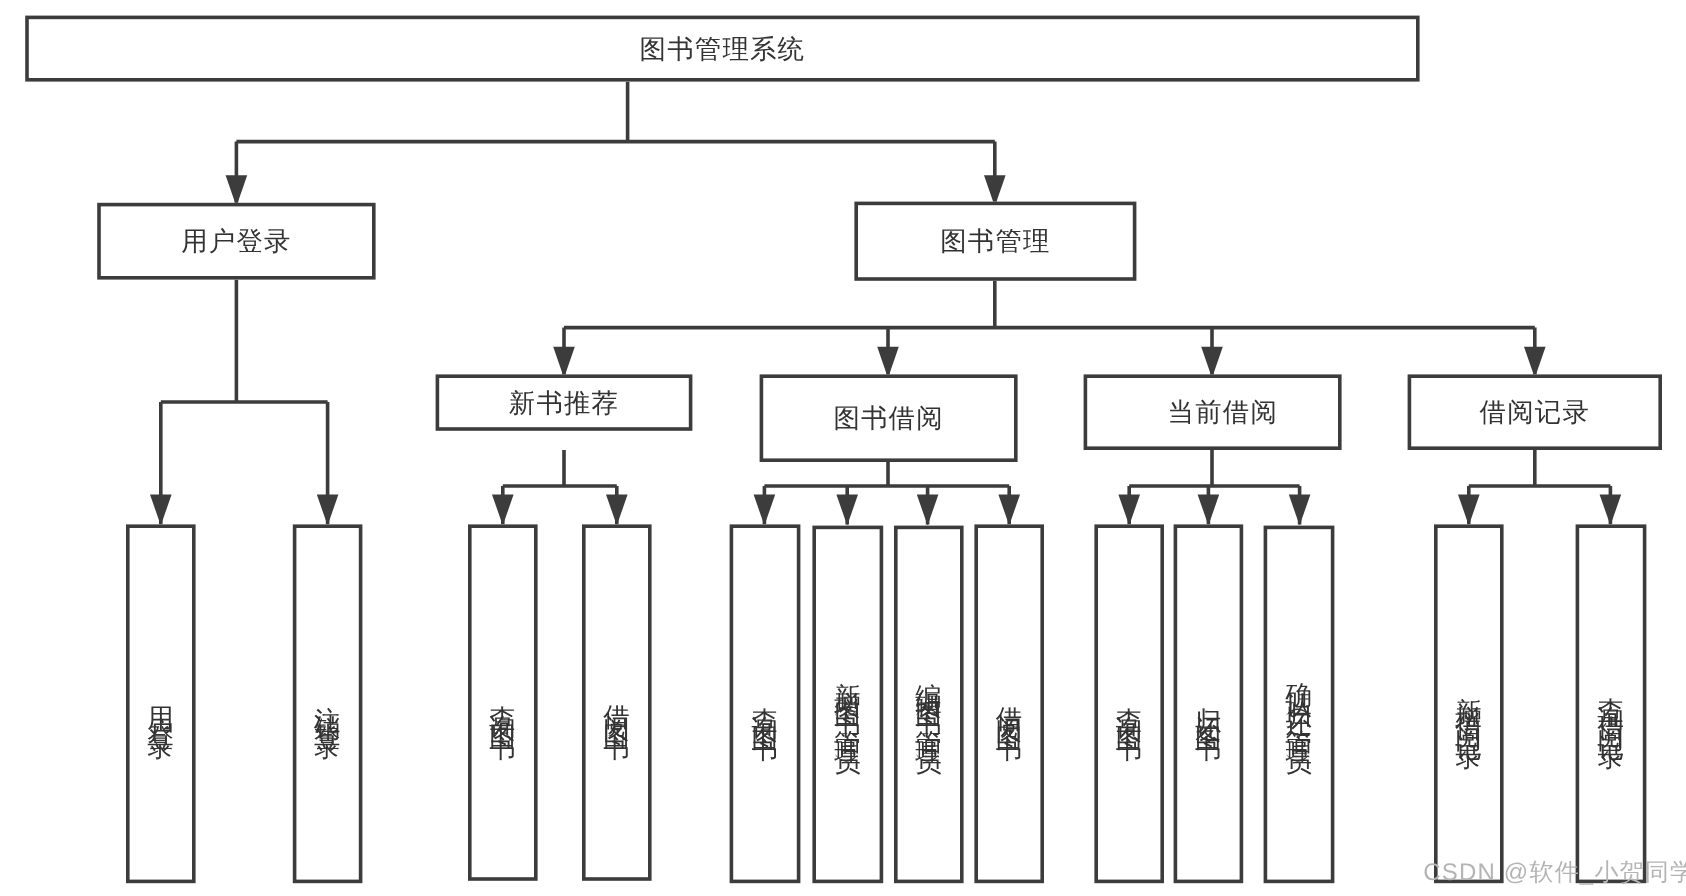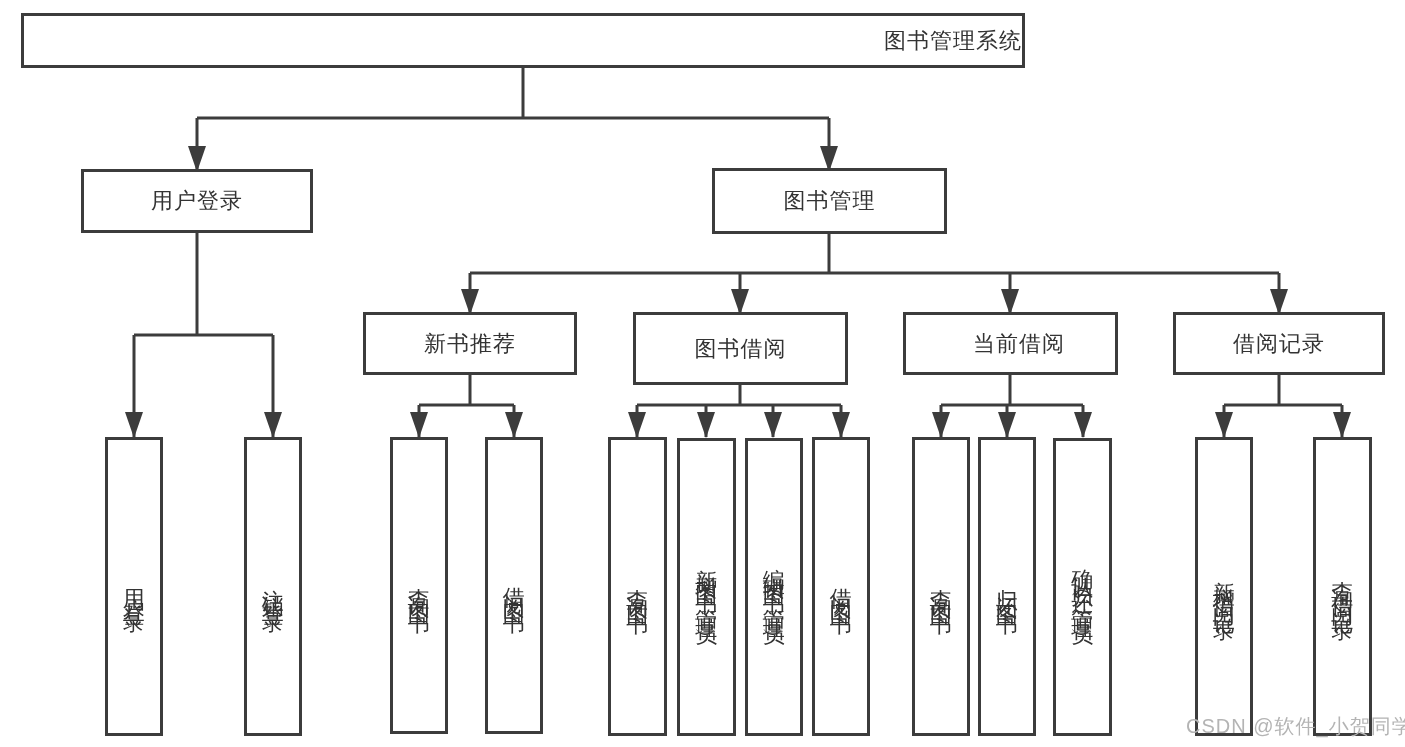--- a/index.html
+++ b/index.html
@@ -83,32 +83,32 @@
       <polygon points="764,412 782,412 773,438"></polygon>
       <polygon points="832,412 850,412 841,438"></polygon>
       <polygon points="932,412 950,412 941,438"></polygon>
       <polygon points="998,412 1016,412 1007,438"></polygon>
       <polygon points="1074,412 1092,412 1083,438"></polygon>
       <polygon points="1215,412 1233,412 1224,438"></polygon>
       <polygon points="1333,412 1351,412 1342,438"></polygon>
     </g>
   </svg>
 
-  <div class="node h" style="left:21px;top:13px;width:1004px;height:55px;justify-content:flex-end;">
+  <div class="node h" style="left:21px;top:13px;width:1162px;height:55px;">
     <span class="lbl">图书管理系统</span>
   </div>
 
   <div class="node h" style="left:81px;top:169px;width:232px;height:64px;">
     <span class="lbl">用户登录</span>
   </div>
   <div class="node h" style="left:712px;top:168px;width:235px;height:66px;">
     <span class="lbl">图书管理</span>
   </div>
 
-  <div class="node h" style="left:363px;top:312px;width:214px;height:63px;">
+  <div class="node h" style="left:363px;top:312px;width:214px;height:47px;">
     <span class="lbl">新书推荐</span>
   </div>
   <div class="node h" style="left:633px;top:312px;width:215px;height:73px;">
     <span class="lbl">图书借阅</span>
   </div>
   <div class="node h" style="left:903px;top:312px;width:215px;height:63px;padding-left:17px;">
     <span class="lbl">当前借阅</span>
   </div>
   <div class="node h" style="left:1173px;top:312px;width:212px;height:63px;">
     <span class="lbl">借阅记录</span>

